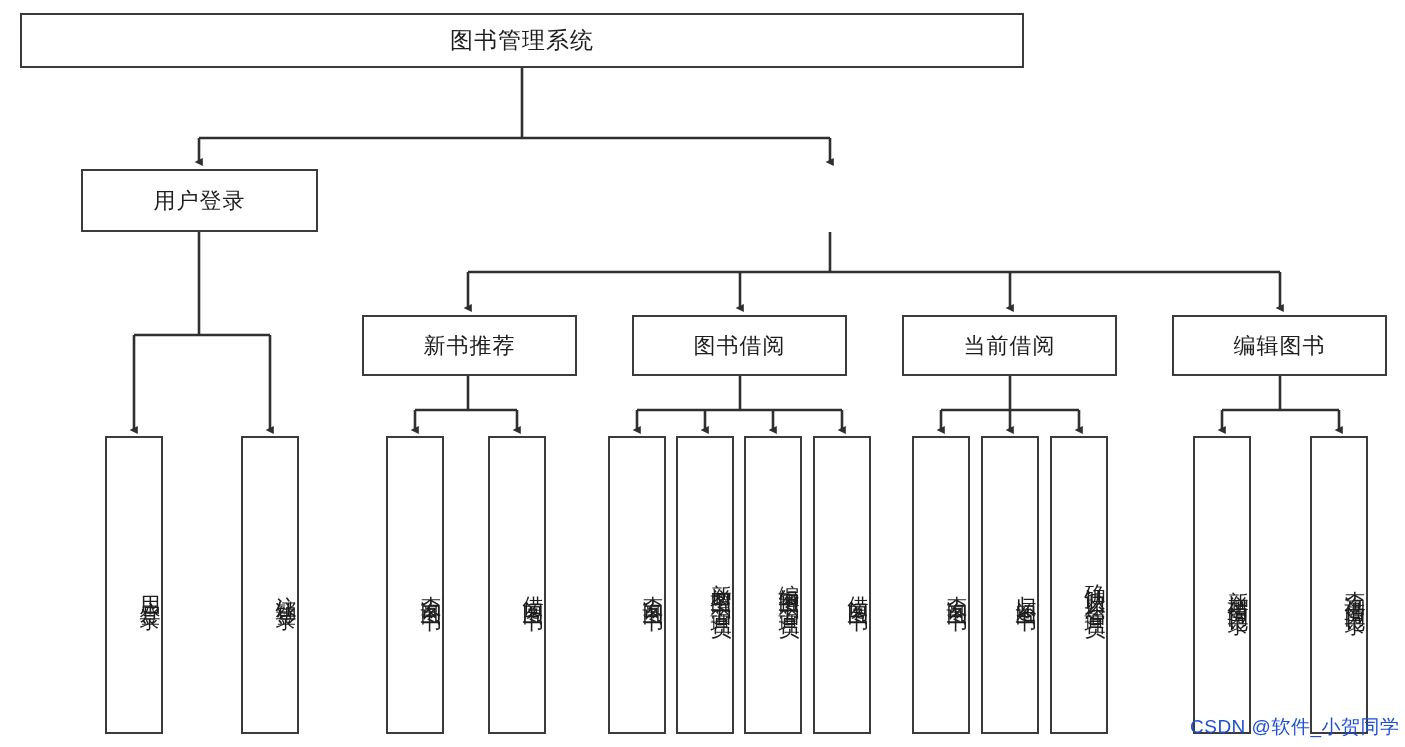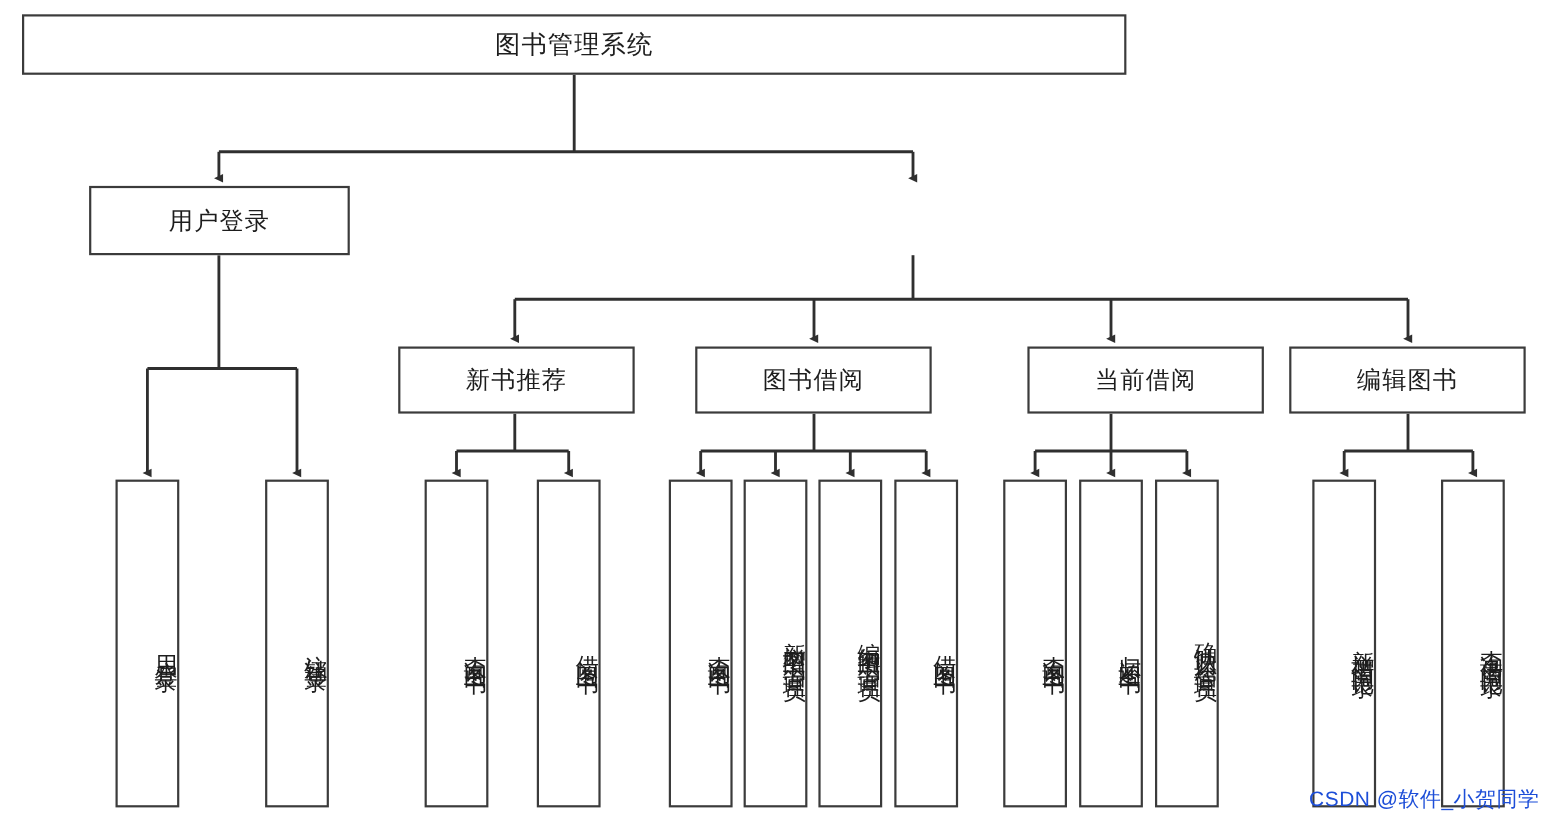--- a/index.html
+++ b/index.html
@@ -125,21 +125,21 @@
   <div class="node h" style="left:81px; top:169px; width:237px; height:63px;">
     <span>用户登录</span>
   </div>
 
   <div class="node h" style="left:362px; top:315px; width:215px; height:61px;font-family:Liberation Mono, monospace;">
     <span>新书推荐</span>
   </div>
   <div class="node h" style="left:632px; top:315px; width:215px; height:61px;">
     <span>图书借阅</span>
   </div>
-  <div class="node h" style="left:902px; top:315px; width:215px; height:61px;margin-left:32px;">
+  <div class="node h" style="left:902px; top:315px; width:215px; height:61px;">
     <span>当前借阅</span>
   </div>
   <div class="node h" style="left:1172px; top:315px; width:215px; height:61px;">
     <span>编辑图书</span>
   </div>
 
   <div class="node v" style="left:105px; top:436px; width:58px; height:298px;">
     <span class="vtext">用户登录</span>
   </div>
   <div class="node v" style="left:241px; top:436px; width:58px; height:298px;">

